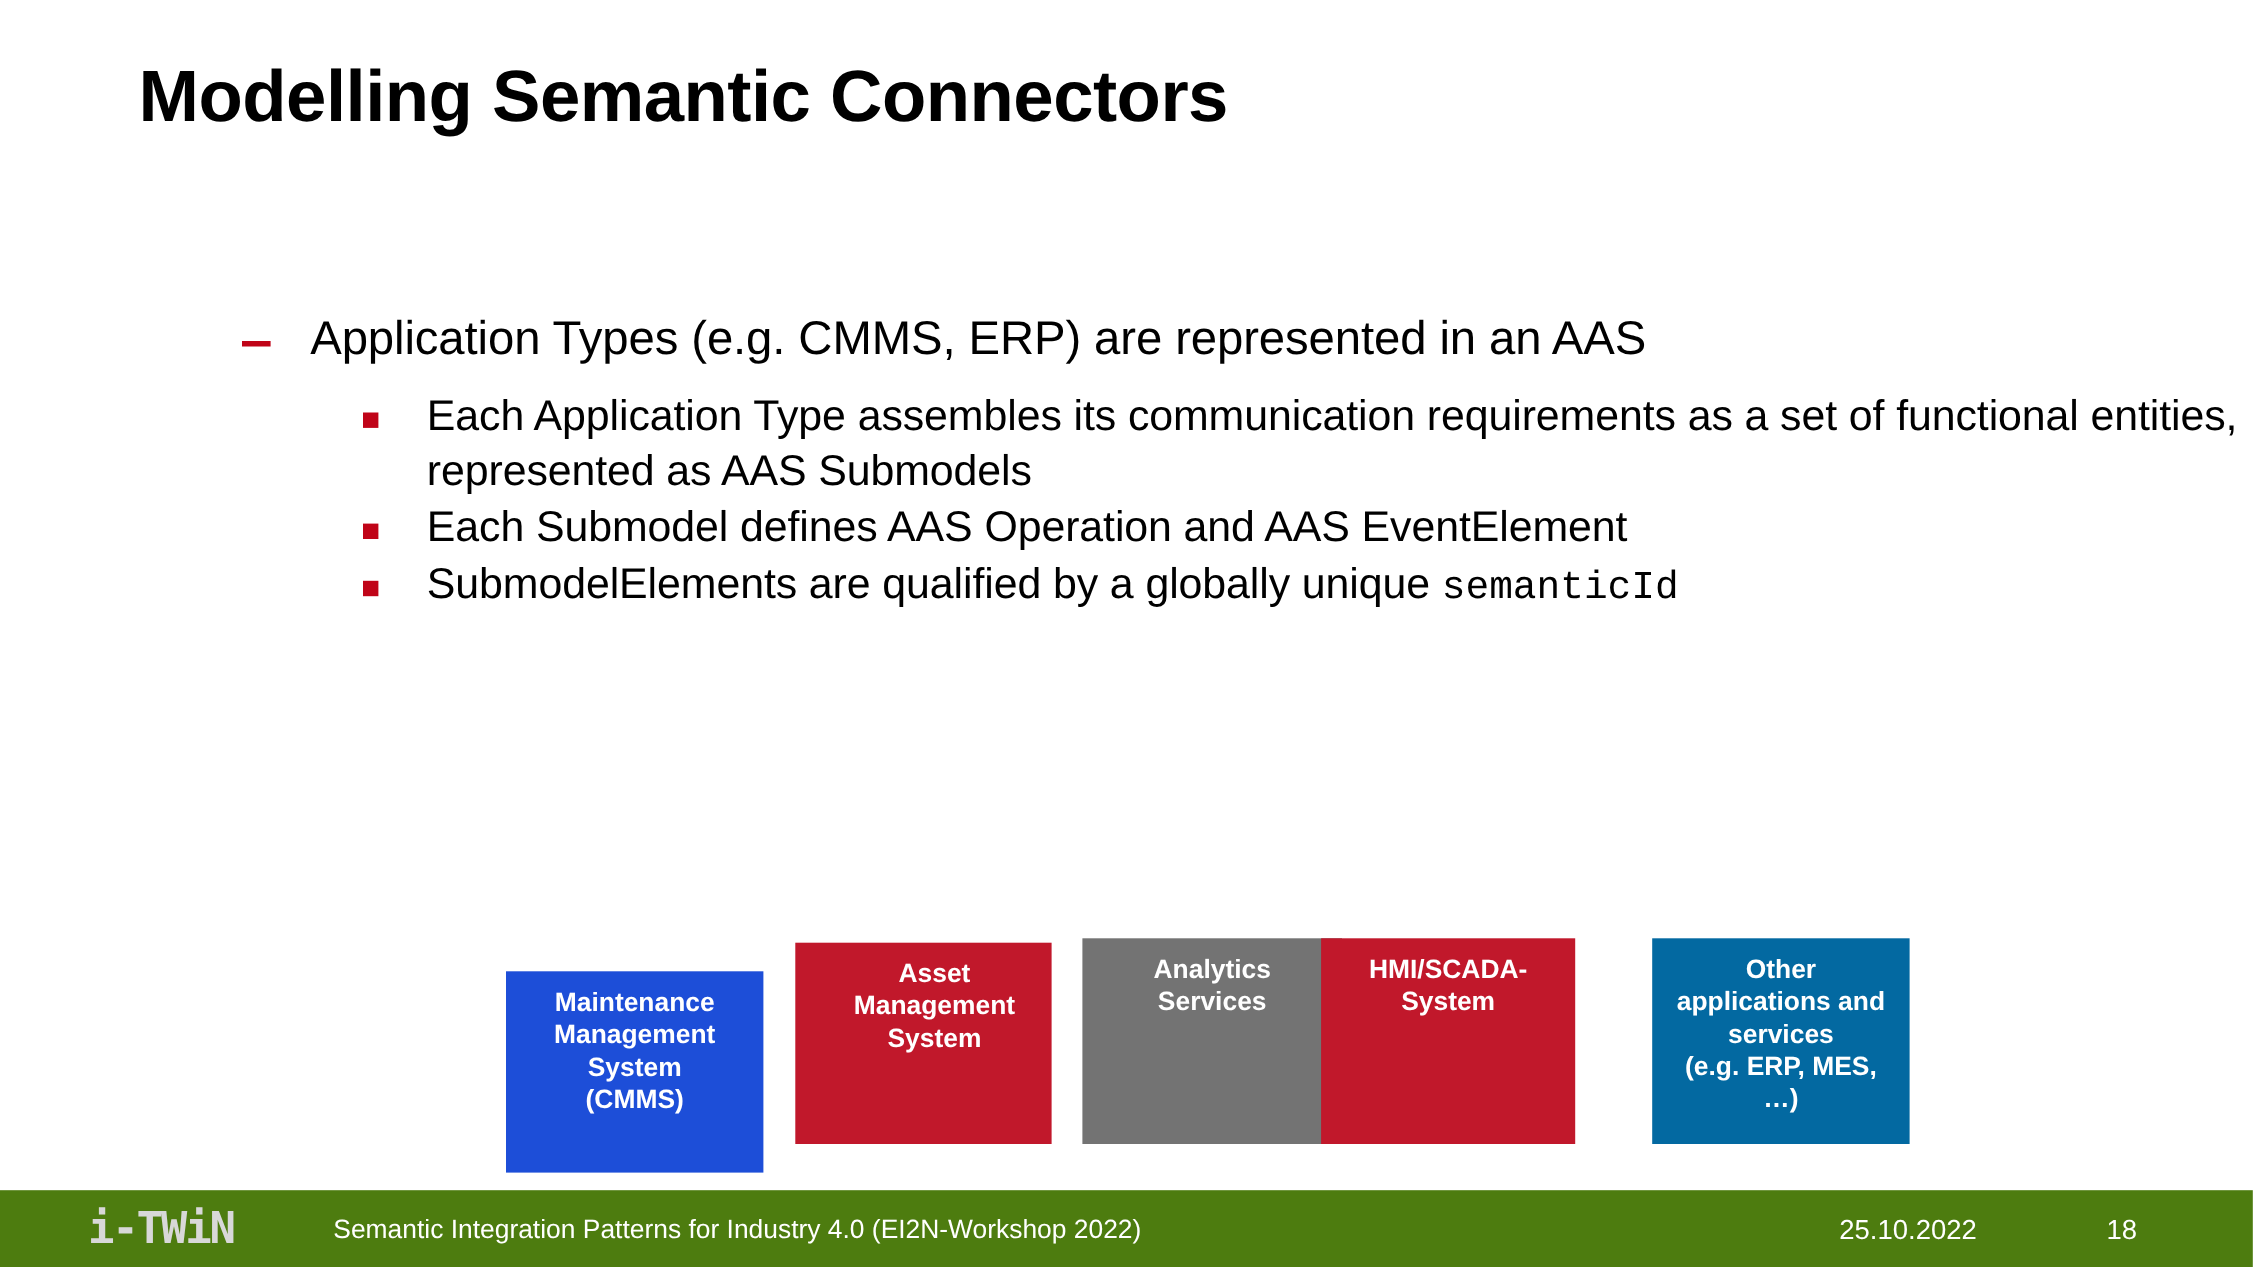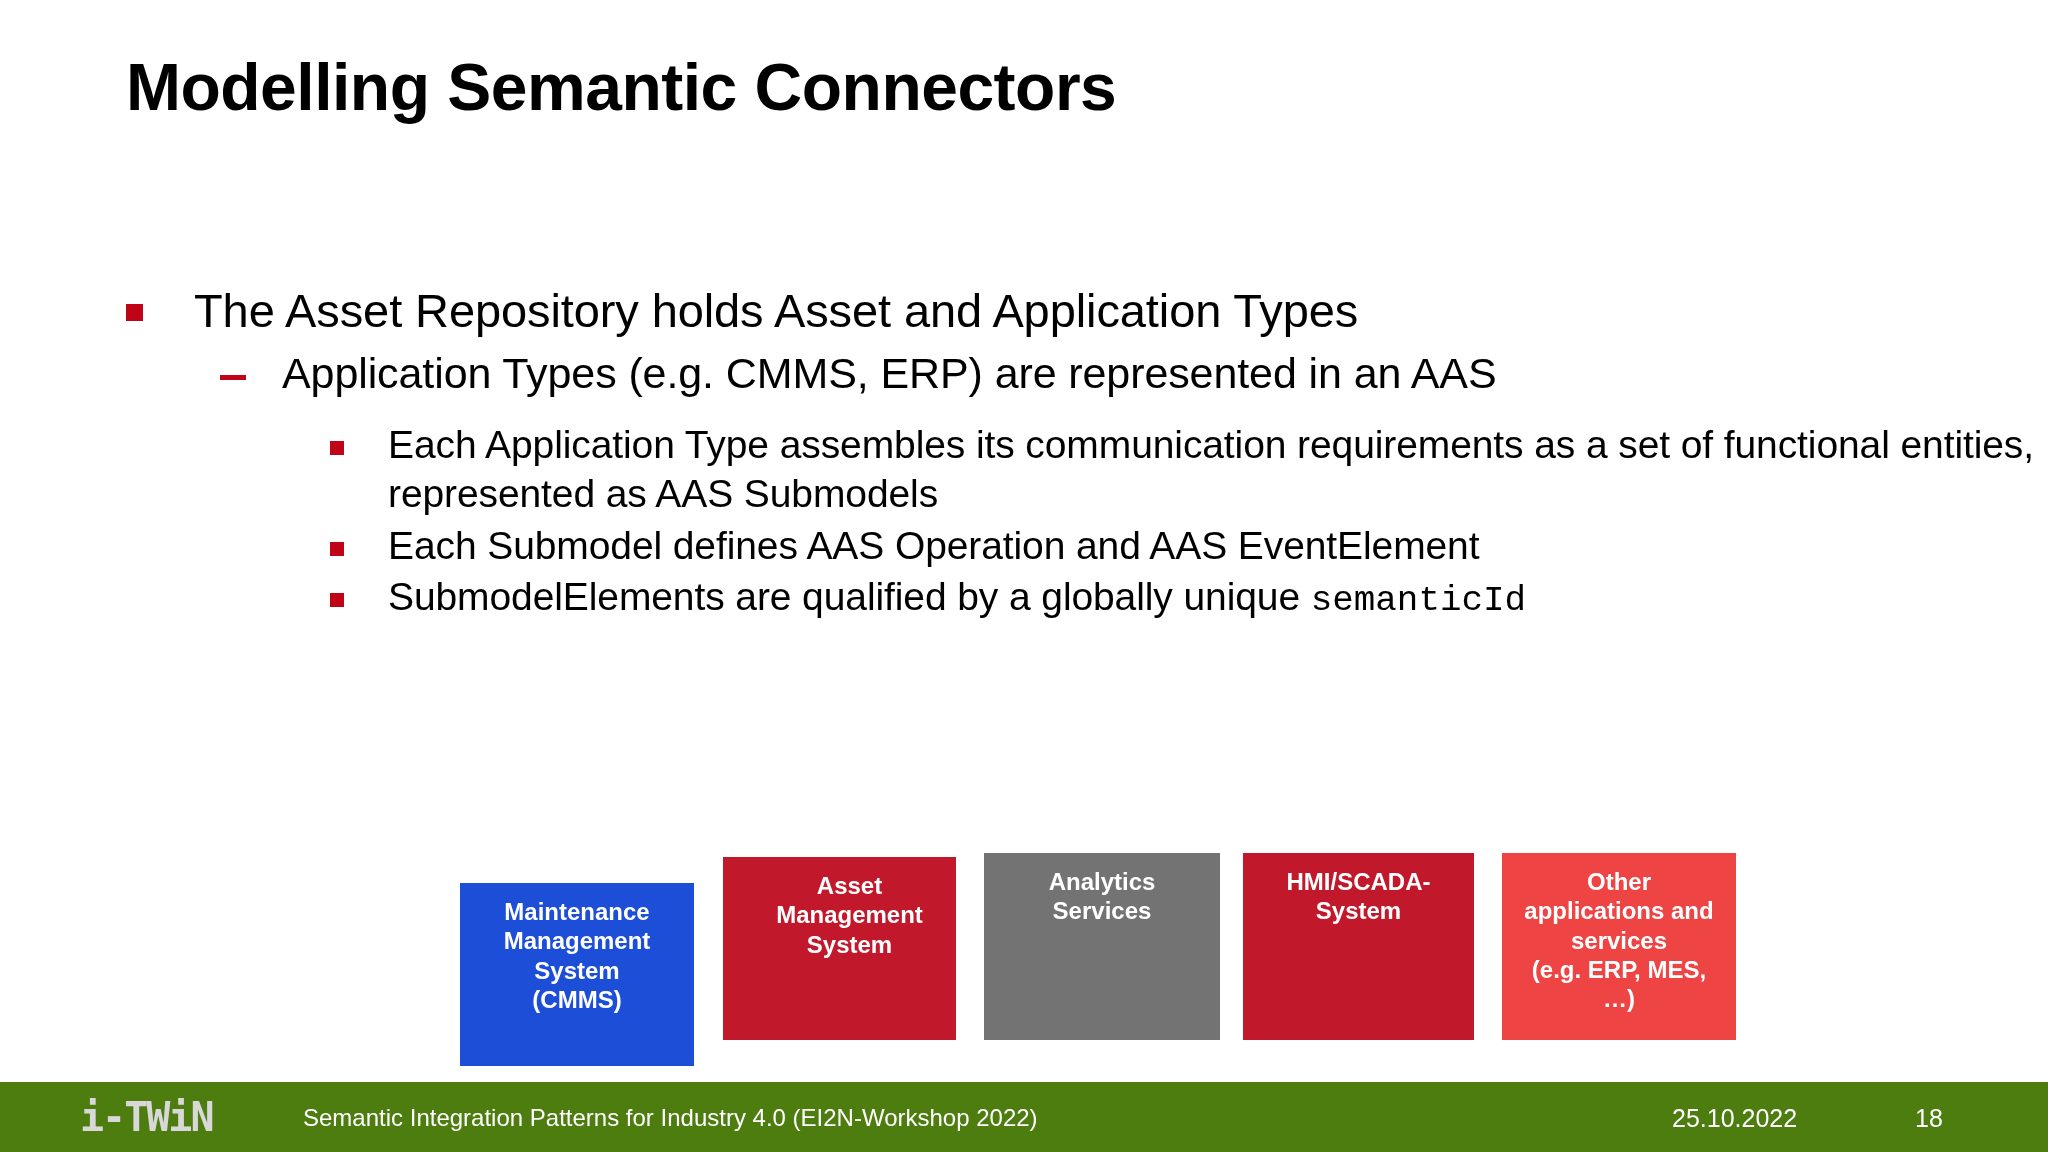--- a/index.html
+++ b/index.html
@@ -208,26 +208,20 @@
 </style>
 </head>
 <body>
 
 <div class="slide">
 
   <div class="slide-title">Modelling Semantic Connectors</div>
 
   <div class="body-block">
 
-    <div class="bullet-row lvl1">
-      <span class="marker">
-          <span class="sq"></span>
-        </span>
-      <span class="btext">The Asset Repository holds Asset and Application Types</span>
-    </div>
 
     <div class="bullet-row lvl2">
       <span class="marker">
           <span class="dash"></span>
         </span>
       <span class="btext">Application Types (e.g. CMMS, ERP) are represented in an AAS</span>
     </div>
 
     <div class="bullet-row lvl3">
       <span class="marker">
@@ -262,25 +256,25 @@
     </div>
     <div class="app-box" style="left: 723px; top: 9px; width: 233px; height: 183px; background: rgb(193, 24, 43); padding-left: 20px;">
       <span class="box-label">Asset
 Management
 System</span>
     </div>
     <div class="app-box" style="left: 984px; top: 5px; width: 236px; height: 187px; background: #737373;">
       <span class="box-label">Analytics
 Services</span>
     </div>
-    <div class="app-box" style="left: 1243px; top: 5px; width: 231px; height: 187px; background: rgb(193, 24, 43);">
+    <div class="app-box" style="left: 1201px; top: 5px; width: 231px; height: 187px; background: rgb(193, 24, 43);">
       <span class="box-label">HMI/SCADA-
 System</span>
     </div>
-    <div class="app-box" style="left: 1502px; top: 5px; width: 234px; height: 187px; background: #ef4444;">
+    <div class="app-box" style="left: 1502px; top: 5px; width: 234px; height: 187px; background: #0369a1;">
       <span class="box-label">Other
 applications and
 services
 (e.g. ERP, MES,
 …)</span>
     </div>
   </div>
 
   <div class="footer">
     <div class="logo">i-TWiN</div>

